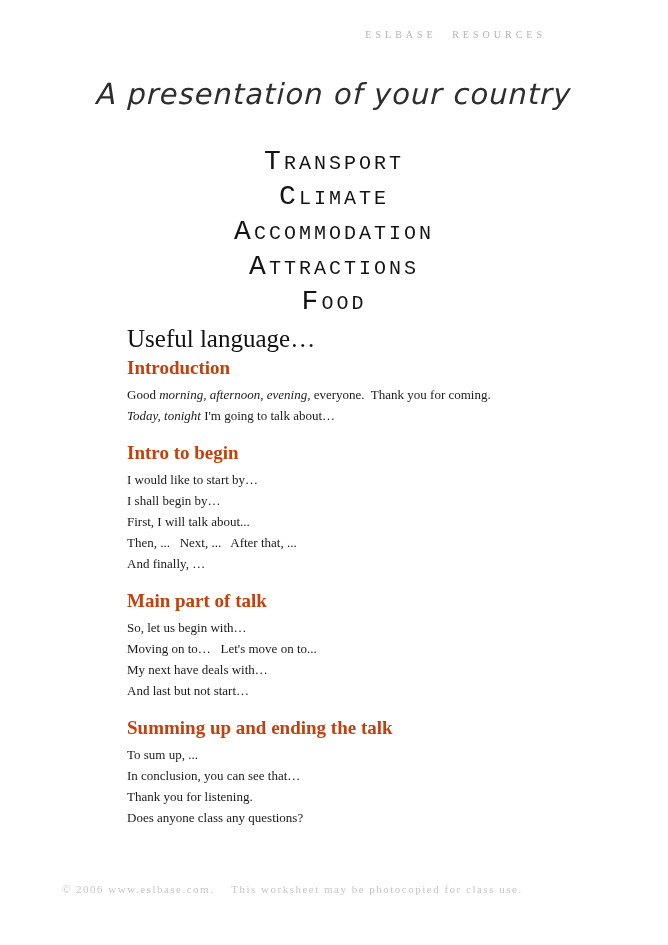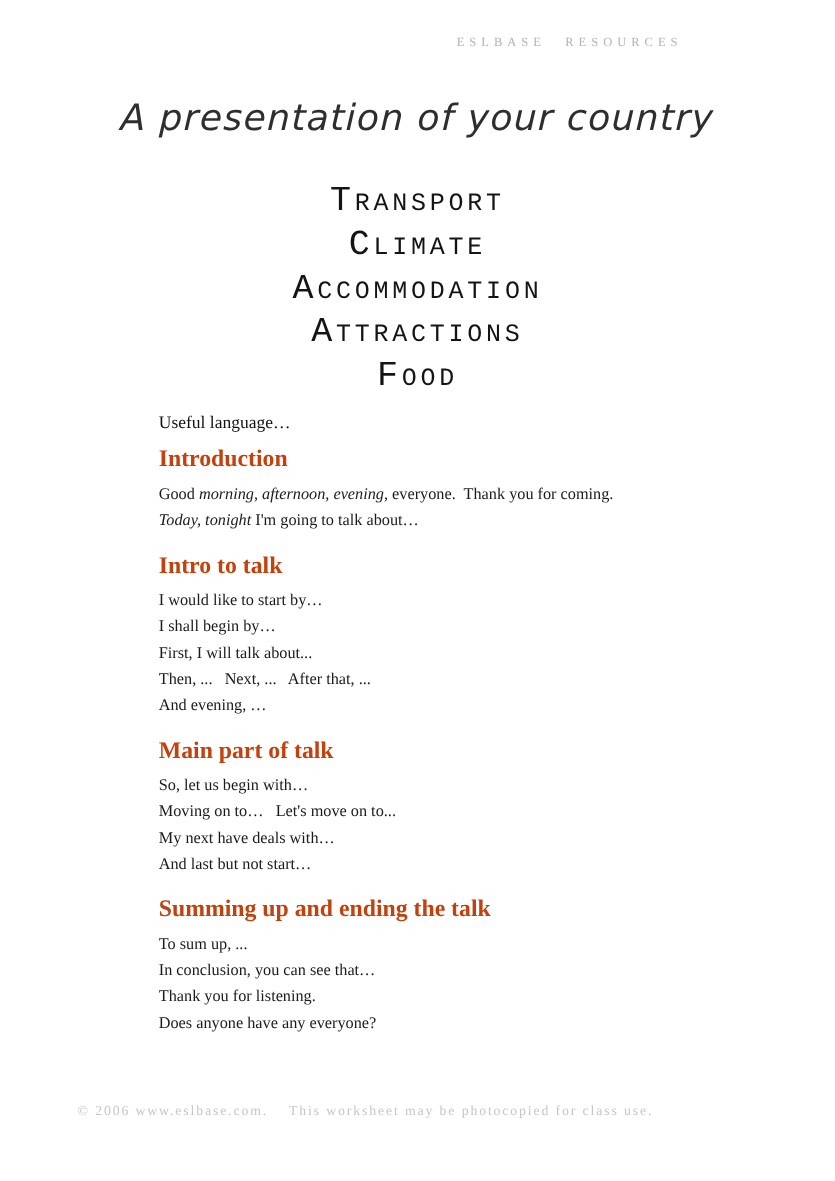--- a/index.html
+++ b/index.html
@@ -54,21 +54,21 @@
     color: #141414;
     font-family: Liberation Mono, monospace;
   }
   .content {
     position: absolute;
     top: 327px;
     left: 65px;
     right: 55px;
   }
   .useful-heading {
-    font-size: 14px;
+    font-size: 25px;
     font-weight: 400;
     line-height: 24px;
     margin: 0;
     color: #111111;
   }
   .lang-section h3 {
     font-size: 19px;
     font-weight: 700;
     line-height: 19px;
     margin: 17px 0 7px 0;
@@ -115,39 +115,39 @@
 
   <div class="content">
     <h2 class="useful-heading">Useful language…</h2>
     <div>
         <div class="lang-section">
           <h3>Introduction</h3>
           <div class="line"><span>Good </span><span class="it">morning, afternoon, evening,</span><span> everyone.  Thank you for coming.</span></div>
           <div class="line"><span class="it">Today, tonight</span><span> I'm going to talk about…</span></div>
         </div>
         <div class="lang-section">
-          <h3>Intro to talk</h3>
+          <h3>Intro to begin</h3>
           <div class="line"><span>I would like to start by…</span></div>
           <div class="line"><span>I shall begin by…</span></div>
           <div class="line"><span>First, I will talk about...</span></div>
           <div class="line"><span>Then, ...   Next, ...   After that, ...</span></div>
-          <div class="line"><span>And evening, …</span></div>
+          <div class="line"><span>And finally, …</span></div>
         </div>
         <div class="lang-section">
           <h3>Main part of talk</h3>
           <div class="line"><span>So, let us begin with…</span></div>
           <div class="line"><span>Moving on to…   Let's move on to...</span></div>
           <div class="line"><span>My next have deals with…</span></div>
           <div class="line"><span>And last but not start…</span></div>
         </div>
         <div class="lang-section">
           <h3>Summing up and ending the talk</h3>
           <div class="line"><span>To sum up, ...</span></div>
           <div class="line"><span>In conclusion, you can see that…</span></div>
           <div class="line"><span>Thank you for listening.</span></div>
-          <div class="line"><span>Does anyone have any everyone?</span></div>
+          <div class="line"><span>Does anyone class any questions?</span></div>
         </div>
       </div>
   </div>
 
   <div class="footer">© 2006 www.eslbase.com.    This worksheet may be photocopied for class use.</div>
 
 </div>
 
 </body></html>

